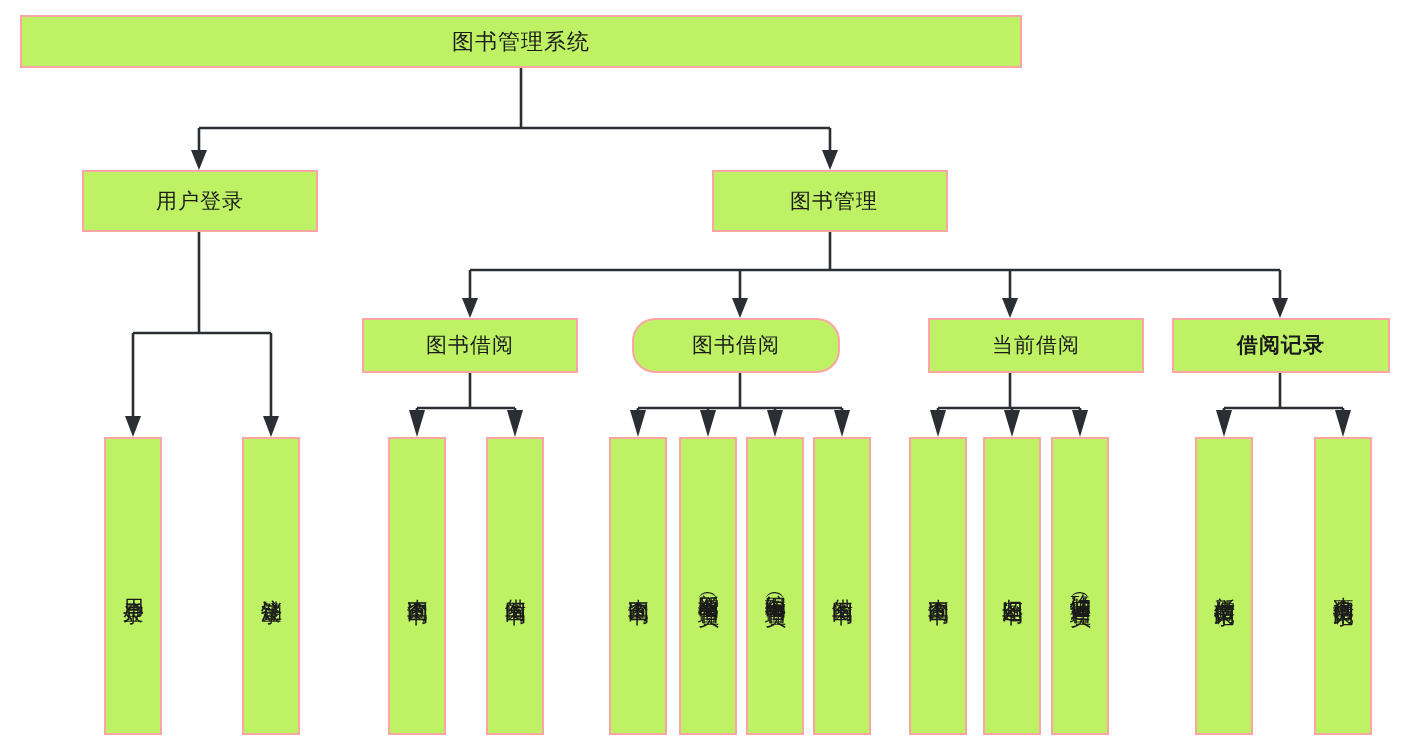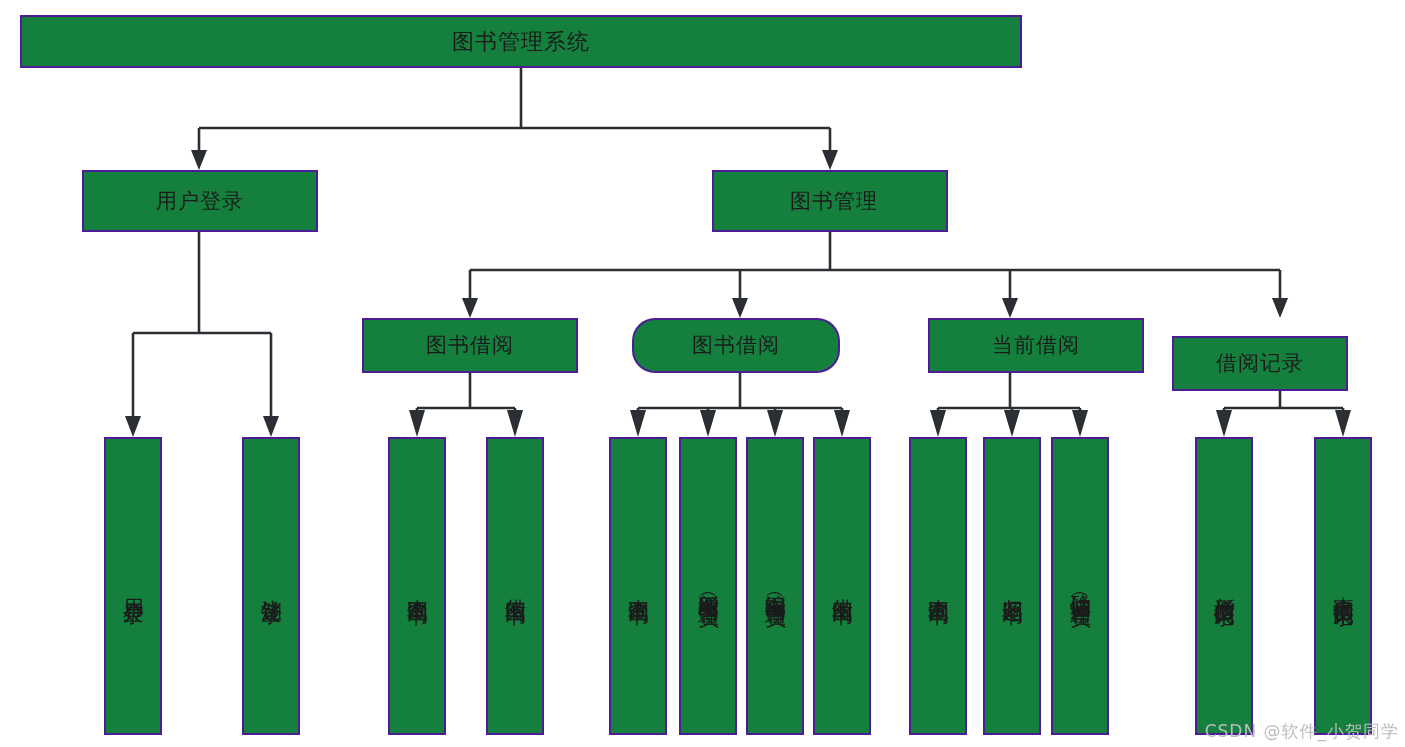--- a/index.html
+++ b/index.html
@@ -6,22 +6,22 @@
   body{font-family:"DejaVu Sans","Liberation Sans",sans-serif;}
   #canvas{
     position:relative;
     width:1405px;height:747px;
     background:#ffffff;
     overflow:hidden;
   }
   .node{
     position:absolute;
     box-sizing:border-box;
-    border:2px solid #4c1d95;
-    background:#15803d;
+    border:2px solid #fca5a5;
+    background:#bef264;
     display:flex;
     align-items:center;
     justify-content:center;
     color:#1b1b1b;
   }
   .node.h{
     font-size:21px;
     letter-spacing:1px;
     line-height:1;
   }
@@ -141,21 +141,21 @@
 
   <div class="node h" style="left:362px;top:318px;width:216px;height:55px;">
     <span class="lbl">图书借阅</span>
   </div>
   <div class="node h" style="left:632px;top:318px;width:208px;height:55px;border-radius:23px;">
     <span class="lbl">图书借阅</span>
   </div>
   <div class="node h" style="left:902px;top:318px;width:216px;height:55px;margin-left:26px;">
     <span class="lbl">当前借阅</span>
   </div>
-  <div class="node h" style="left:1172px;top:336px;width:176px;height:55px;">
+  <div class="node h" style="left:1172px;top:318px;width:218px;height:55px;font-weight:bold;">
     <span class="lbl">借阅记录</span>
   </div>
 
   <div class="node v" style="left:104px;top:437px;width:58px;height:298px;">
     <span class="lbl">用户登录</span>
   </div>
   <div class="node v" style="left:242px;top:437px;width:58px;height:298px;">
     <span class="lbl">注销登录</span>
   </div>
 
@@ -189,14 +189,13 @@
     <span class="lbl">确认归还（管理员）</span>
   </div>
 
   <div class="node v" style="left:1195px;top:437px;width:58px;height:298px;">
     <span class="lbl">新增借阅记录</span>
   </div>
   <div class="node v" style="left:1314px;top:437px;width:58px;height:298px;">
     <span class="lbl">查询借阅记录</span>
   </div>
 
-  <div id="watermark">CSDN @软件_小贺同学</div>
 </div>
 
 </body></html>

